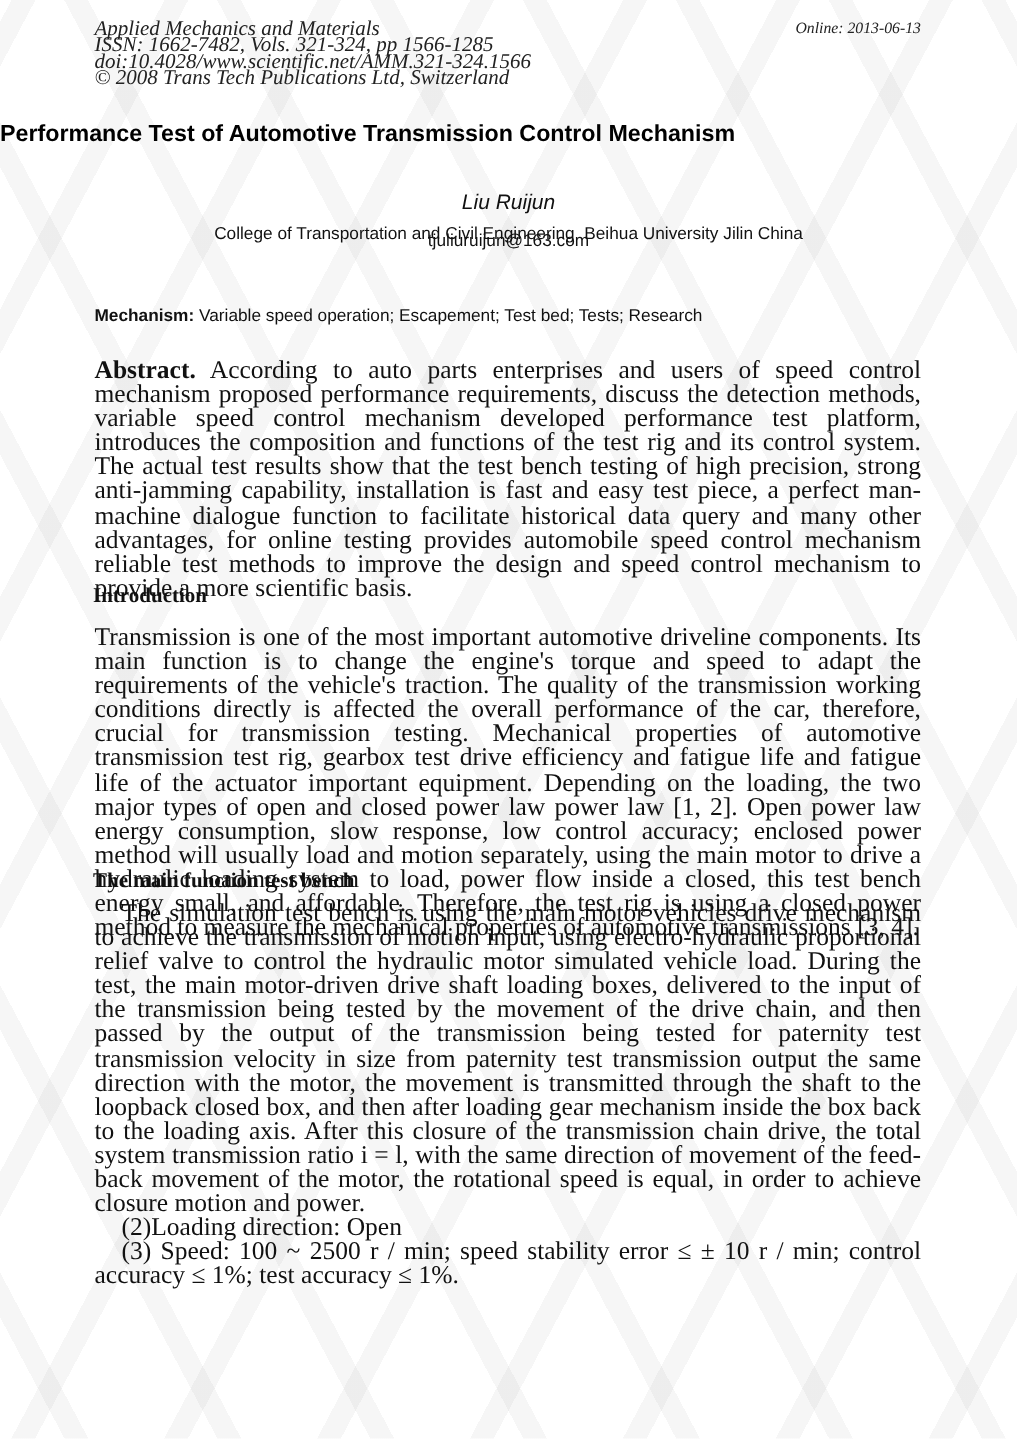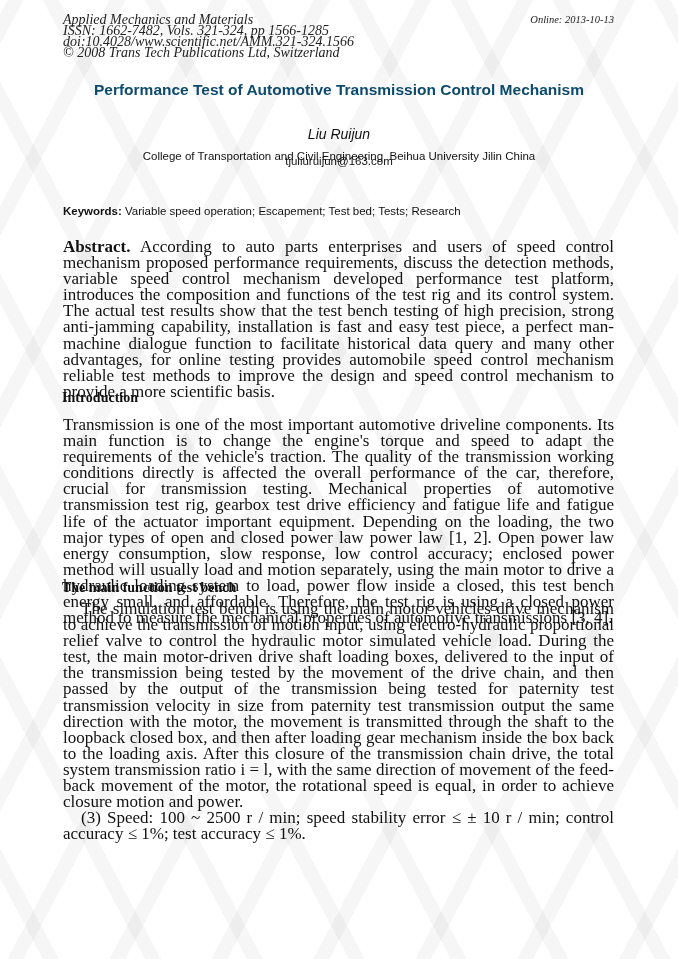--- a/index.html
+++ b/index.html
@@ -39,25 +39,24 @@
       font-family: "Liberation Serif", serif;
       font-style: italic;
       font-size: 10.5px;
       line-height: 11px;
       color: #222;
     }
     .title {
       position: absolute;
       left: 0; right: 0;
       top: 81px;
-      text-align: center;
       font-family: "Liberation Sans", sans-serif;
       font-weight: bold;
       font-size: 15.5px;
-      color: #0c4a6e;
+      color: #000000;
     }
     .author {
       position: absolute;
       left: 0; right: 0;
       top: 126px;
       text-align: center;
       font-family: "Liberation Sans", sans-serif;
       font-size: 14px;
       font-style: italic;
     }
@@ -116,34 +115,35 @@
 
 <div class="watermark"></div>
 
 <div class="page">
   <div class="meta">
     <div>Applied Mechanics and Materials</div>
     <div>ISSN: 1662-7482, Vols. 321-324, pp 1566-1285</div>
     <div>doi:10.4028/www.scientific.net/AMM.321-324.1566</div>
     <div>© 2008 Trans Tech Publications Ltd, Switzerland</div>
   </div>
-  <div class="online">Online: 2013-10-13</div>
+  <div class="online">Online: 2013-06-13</div>
 
   <div class="title">Performance Test of Automotive Transmission Control Mechanism</div>
   <div class="author">Liu Ruijun</div>
   <div class="affil">College of Transportation and Civil Engineering  Beihua University Jilin China</div>
   <div class="email">tjuliuruijun@163.com</div>
 
-  <div class="keywords"><b>Keywords:</b><span> Variable speed operation; Escapement; Test bed; Tests; Research</span></div>
+  <div class="keywords"><b>Mechanism:</b><span> Variable speed operation; Escapement; Test bed; Tests; Research</span></div>
 
   <div class="body-text abstract"><b>Abstract.</b><span> According to auto parts enterprises and users of speed control mechanism proposed performance requirements, discuss the detection methods, variable speed control mechanism developed performance test platform, introduces the composition and functions of the test rig and its control system. The actual test results show that the test bench testing of high precision, strong anti-jamming capability, installation is fast and easy test piece, a perfect man-machine dialogue function to facilitate historical data query and many other advantages, for online testing provides automobile speed control mechanism reliable test methods to improve the design and speed control mechanism to provide a more scientific basis.</span></div>
 
   <div class="heading h-intro">Introduction</div>
   <div class="body-text intro">
     <span>Transmission is one of the most important automotive driveline components. Its main function is to change the engine's torque and speed to adapt the requirements of the vehicle's traction. The quality of the transmission working conditions directly is affected the overall performance of the car, therefore, crucial for transmission testing. Mechanical properties of automotive transmission test rig, gearbox test drive efficiency and fatigue life and fatigue life of the actuator important equipment. Depending on the loading, the two major types of open and closed power law power law [1, 2]. Open power law energy consumption, slow response, low control accuracy; enclosed power method will usually load and motion separately, using the main motor to drive a hydraulic loading system to load, power flow inside a closed, this test bench energy small, and affordable. Therefore, the test rig is using a closed power method to measure the mechanical properties of automotive transmissions [3, 4].</span>
   </div>
 
   <div class="heading h-main">The main function test bench</div>
   <div class="body-text main">
     <p>The simulation test bench is using the main motor vehicles drive mechanism to achieve the transmission of motion input, using electro-hydraulic proportional relief valve to control the hydraulic motor simulated vehicle load. During the test, the main motor-driven drive shaft loading boxes, delivered to the input of the transmission being tested by the movement of the drive chain, and then passed by the output of the transmission being tested for paternity test transmission velocity in size from paternity test transmission output the same direction with the motor, the movement is transmitted through the shaft to the loopback closed box, and then after loading gear mechanism inside the box back to the loading axis. After this closure of the transmission chain drive, the total system transmission ratio i = l, with the same direction of movement of the feed-back movement of the motor, the rotational speed is equal, in order to achieve closure motion and power.</p>
+    <p>(2)Loading direction: Open</p>
     <p>(3) Speed: 100 ~ 2500 r / min; speed stability error ≤ ± 10 r / min; control accuracy ≤ 1%; test accuracy ≤ 1%.</p>
   </div>
 </div>
 
 </body></html>

